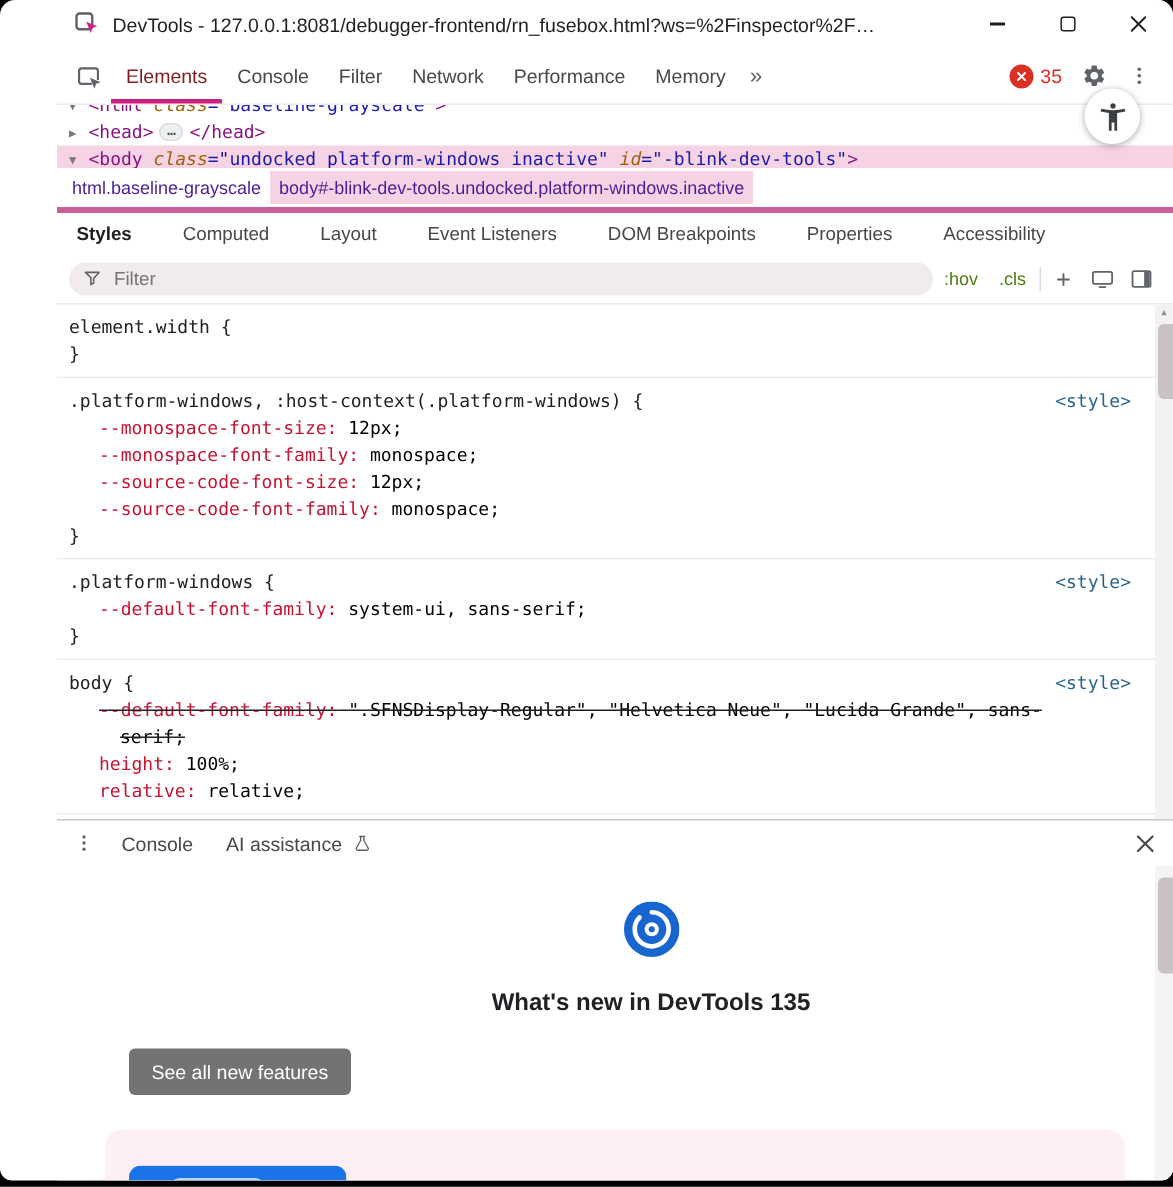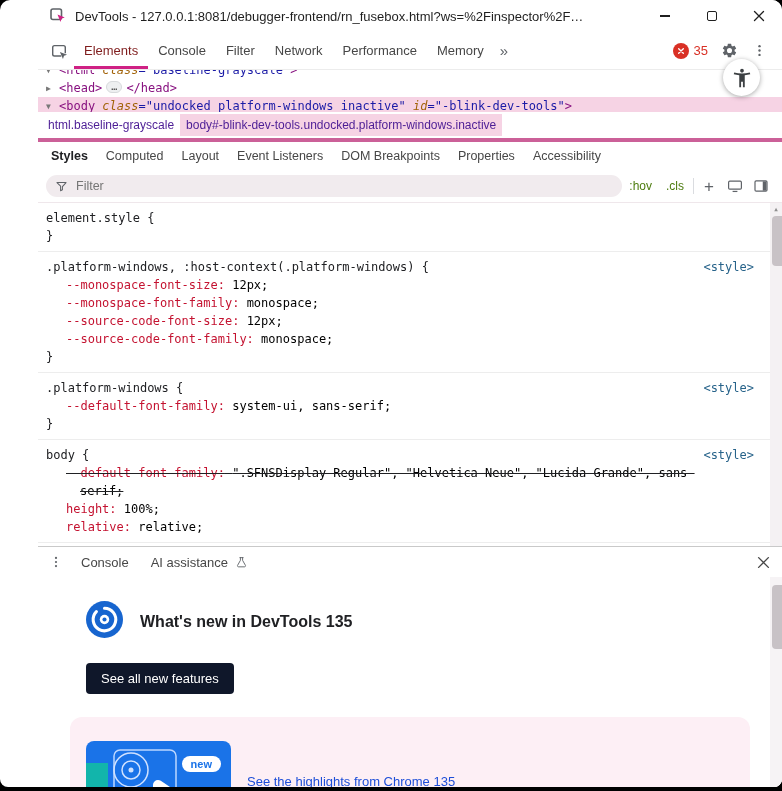--- a/index.html
+++ b/index.html
@@ -89,23 +89,23 @@
   
   .drawer-tabs{ flex:none; height:31px; display:flex; align-items:stretch; border-top:1px solid #c9c9c9;
                 padding:0 4px; font-size:13px; color:#474747; background:#fff; }
   .drawer-kebab{ width:28px; display:flex; align-items:center; justify-content:center; }
   .drawer-tab{ display:flex; align-items:center; gap:7px; padding:3px 11px 0 11px; border-bottom:3px solid transparent; white-space:nowrap; }
   .drawer-tab.selected{ border-bottom-color:#cf2184; color:#202124; }
   .drawer-close{ margin-left:auto; width:30px; display:flex; align-items:center; justify-content:center; }
 
   
   .whats-new{ flex:none; height:210px; background:#fff; position:relative; overflow:hidden; }
-  .wn-header{ display:flex; align-items:center; gap:17px; padding:24px 0 0 48px; }
+  .wn-header{ display:flex; align-items:center; gap:17px; padding:24px 0 0 48px;flex-direction:column; }
   .wn-title{ font-size:16px; font-weight:700; color:#202124; }
-  .wn-cta{ margin:21px 0 0 48px; background:#0f172a; color:#fff; font-size:13px;
+  .wn-cta{ margin:21px 0 0 48px; background:#737373; color:#fff; font-size:13px;
            font-family:"Liberation Sans", sans-serif; padding:8px 15px; border-radius:4px; border:none; cursor:pointer; }
   .wn-card{ margin:23px 32px 0 32px; background:#fdeff5; border-radius:12px; padding:24px 16px;
             display:flex; align-items:center; gap:16px; height:128px; }
   .thumb{ position:relative; flex:none; width:145px; height:80px; border-radius:8px; overflow:hidden; }
   .new-badge{ position:absolute; top:15px; right:10px; background:#fff; color:#1a73e8; font-size:11px;
               font-weight:700; padding:2px 9px; border-radius:10px; }
   .wn-card-text{ font-size:13px; color:#1d4ed8; }
 </style>
 </head>
 <body>
@@ -188,21 +188,21 @@
   <div class="crumbs">
     <span class="crumb">html.baseline-grayscale</span>
     <span class="crumb selected">body#-blink-dev-tools.undocked.platform-windows.inactive</span>
   </div>
   <div class="a11y-fab">
     <svg width="22" height="22" viewBox="0 0 24 24" fill="#3c4043">
         <path d="M20.5 6c-2.61.7-5.67 1-8.5 1s-5.89-.3-8.5-1L3 8c1.86.5 4 .83 6 1v13h2v-6h2v6h2V9c2-.17 4.14-.5 6-1zM12 6c1.1 0 2-.9 2-2s-.9-2-2-2-2 .9-2 2 .9 2 2 2z"></path>
       </svg>
   </div>
 
-  <div class="sidebar-tabs" style="border-top:2px solid #cb6098;">
+  <div class="sidebar-tabs" style="border-top:2px solid #cb6098;gap:16px;">
     <div class="sidebar-tab selected">Styles</div>
     <div class="sidebar-tab">Computed</div>
     <div class="sidebar-tab">Layout</div>
     <div class="sidebar-tab">Event Listeners</div>
     <div class="sidebar-tab">DOM Breakpoints</div>
     <div class="sidebar-tab">Properties</div>
     <div class="sidebar-tab">Accessibility</div>
   </div>
 
   <div class="styles-toolbar">
@@ -230,21 +230,21 @@
       <svg width="16" height="16" viewBox="0 0 20 20">
           <rect x="2.5" y="3.5" width="15" height="13" rx="1.5" fill="none" stroke="#5f6368" stroke-width="1.5"></rect>
           <rect x="12.2" y="4.2" width="4.6" height="11.6" fill="#5f6368"></rect>
         </svg>
     </div>
   </div>
 
   <div class="styles-content">
 
     <div class="style-section">
-      <div class="sel-line">element.style {</div>
+      <div class="sel-line">element.width {</div>
       <div class="sel-line">}</div>
     </div>
 
     <div class="style-section">
       <div class="sel-line">.platform-windows, :host-context(.platform-windows) {</div>
       <a class="origin">&lt;style&gt;</a>
       <div class="decl"><span class="prop">--monospace-font-size:</span> <span class="val">12px;</span></div>
       <div class="decl"><span class="prop">--monospace-font-family:</span> <span class="val">monospace;</span></div>
       <div class="decl"><span class="prop">--source-code-font-size:</span> <span class="val">12px;</span></div>
       <div class="decl"><span class="prop">--source-code-font-family:</span> <span class="val">monospace;</span></div>

